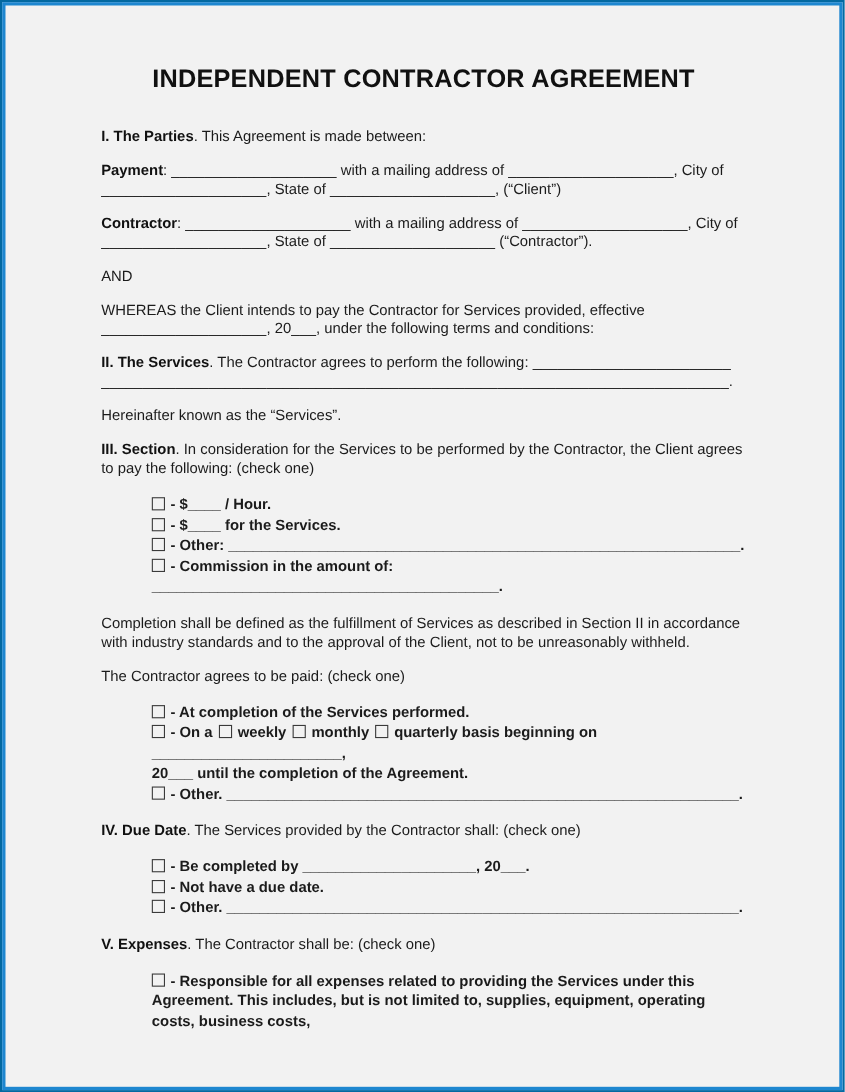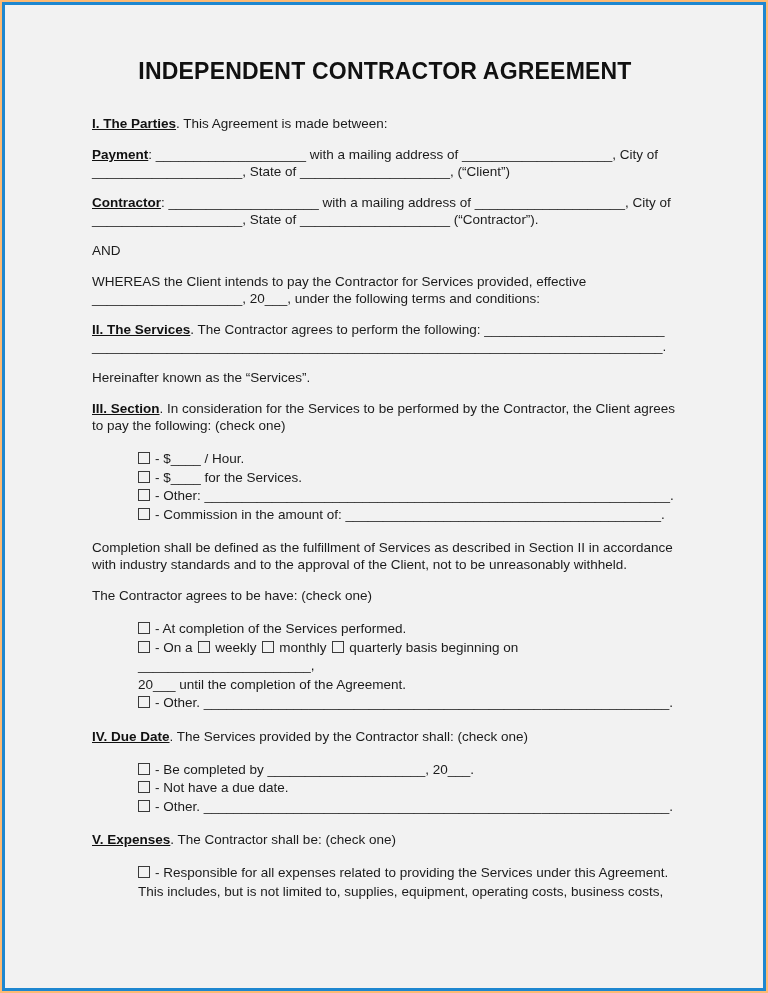--- a/index.html
+++ b/index.html
@@ -1,38 +1,38 @@
 <!DOCTYPE html>
 <html><head>
 <meta charset="utf-8">
 <style>
   html,body{margin:0;padding:0;background:#ffffff;}
   .page{
     width:768px;height:993px;box-sizing:border-box;
-    background:#fdba74;padding:2px;overflow:hidden;
+    background:#0369a1;padding:2px;overflow:hidden;
     font-family:"Liberation Sans","DejaVu Sans",sans-serif;
   }
   .frame{
     box-sizing:border-box;width:100%;height:100%;
     border:3px solid #1e87d0;background:#f2f2f2;
   }
   .content{
     box-sizing:border-box;padding:52px 85px 0 87px;
     color:#1b1b1b;font-size:13.5px;line-height:17px;
   }
   h1.title{
     font-size:23px;line-height:28px;font-weight:bold;color:#111;
     text-align:center;margin:0 0 30px 0;letter-spacing:0.2px;
   }
   p{margin:0 0 14px 0;}
   p.gap-lg{margin-bottom:16px;}
-  b{font-weight:bold;color:#111;text-decoration:underline;}
+  b{font-weight:bold;color:#111;}
   .cb-list{margin:0 0 15px 0;}
   .cb-row{
-    padding-left:46px;line-height:18.5px;margin:0;
+    padding-left:46px;line-height:18.5px;margin:0;font-weight:bold;
   }
   .checkbox{
     display:inline-block;width:10px;height:10px;
     border:1px solid #3a3a3a;background:transparent;
     vertical-align:-1px;margin-right:5px;
   }
   .checkbox.inline{margin:0 5px 0 2px;}
 </style>
 </head>
 <body>
@@ -61,21 +61,21 @@
 
       <div class="cb-list">
         <div class="cb-row"><span class="checkbox"></span><span>- $____ / Hour.</span></div>
         <div class="cb-row"><span class="checkbox"></span><span>- $____ for the Services.</span></div>
         <div class="cb-row"><span class="checkbox"></span><span>- Other: ______________________________________________________________.</span></div>
         <div class="cb-row"><span class="checkbox"></span><span>- Commission in the amount of: __________________________________________.</span></div>
       </div>
 
       <p>Completion shall be defined as the fulfillment of Services as described in Section II in accordance with industry standards and to the approval of the Client, not to be unreasonably withheld.</p>
 
-      <p class="gap-lg">The Contractor agrees to be have: (check one)</p>
+      <p class="gap-lg">The Contractor agrees to be paid: (check one)</p>
 
       <div class="cb-list">
         <div class="cb-row"><span class="checkbox"></span><span>- At completion of the Services performed.</span></div>
         <div class="cb-row"><span class="checkbox"></span><span>- On a</span> <span class="checkbox inline"></span><span>weekly</span> <span class="checkbox inline"></span><span>monthly</span> <span class="checkbox inline"></span><span>quarterly basis beginning on _______________________,</span><br><span>20___ until the completion of the Agreement.</span></div>
         <div class="cb-row"><span class="checkbox"></span><span>- Other. ______________________________________________________________.</span></div>
       </div>
 
       <p class="gap-lg"><b>IV. Due Date</b><span>. The Services provided by the Contractor shall: (check one)</span></p>
 
       <div class="cb-list">

